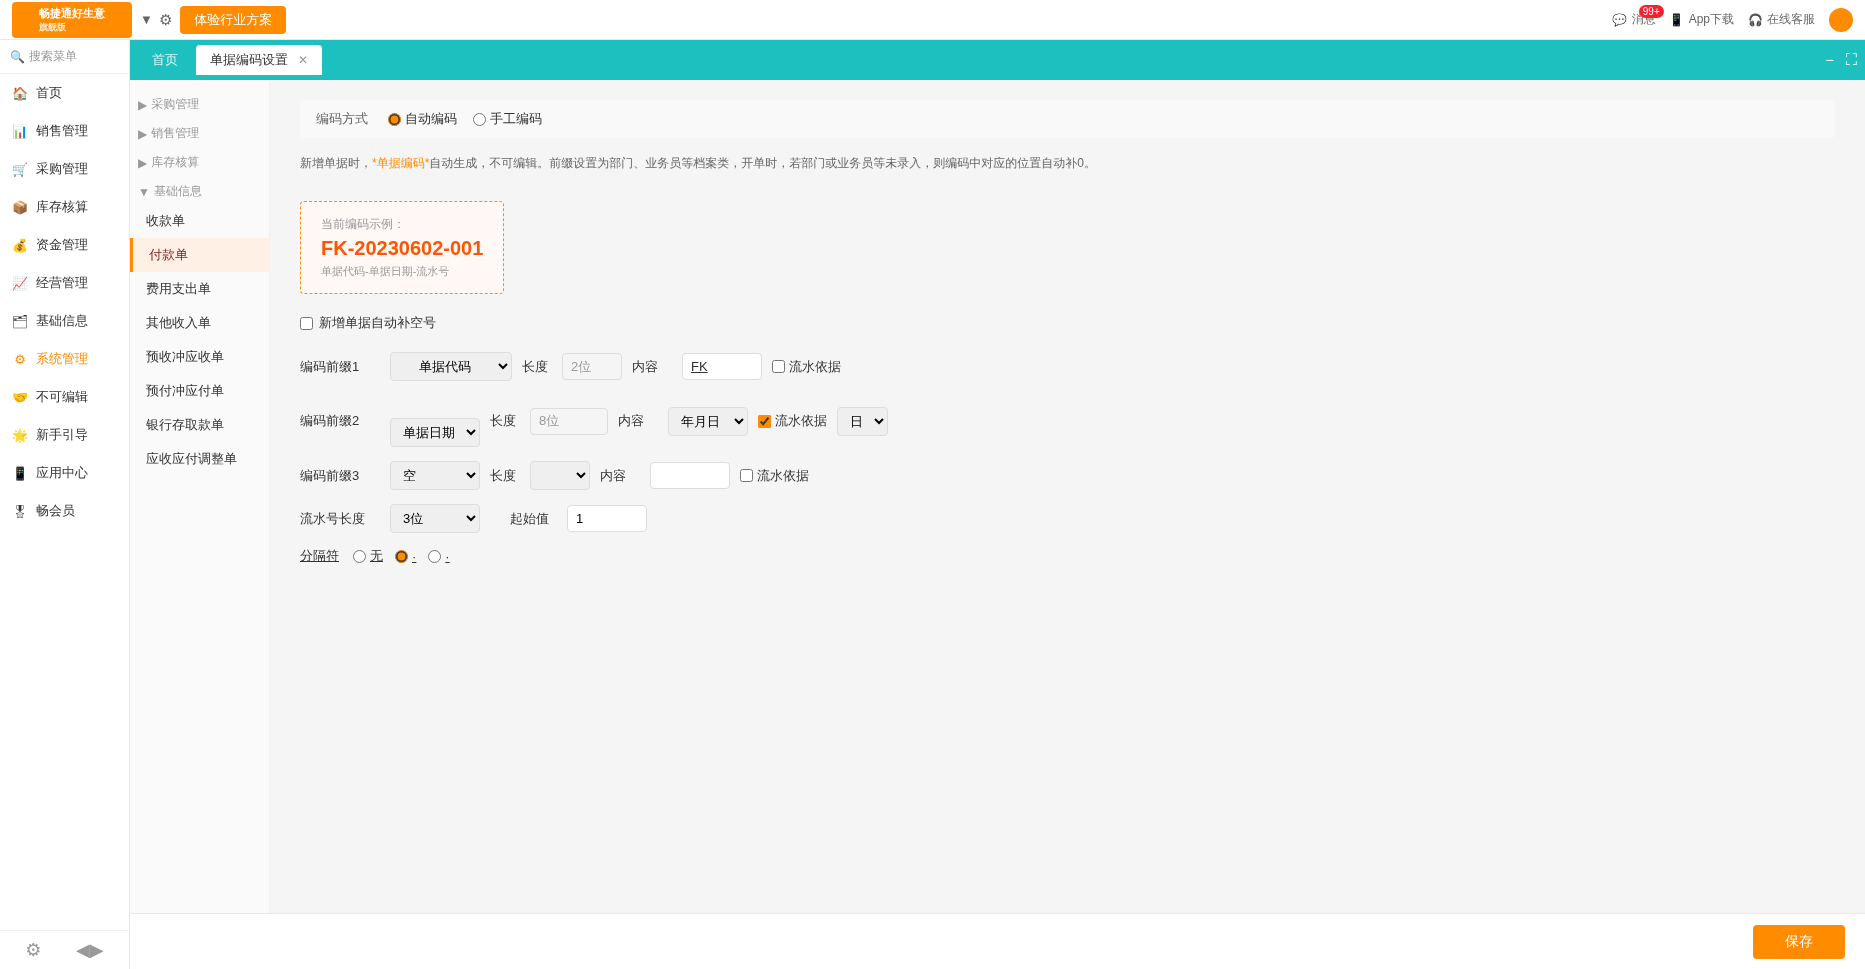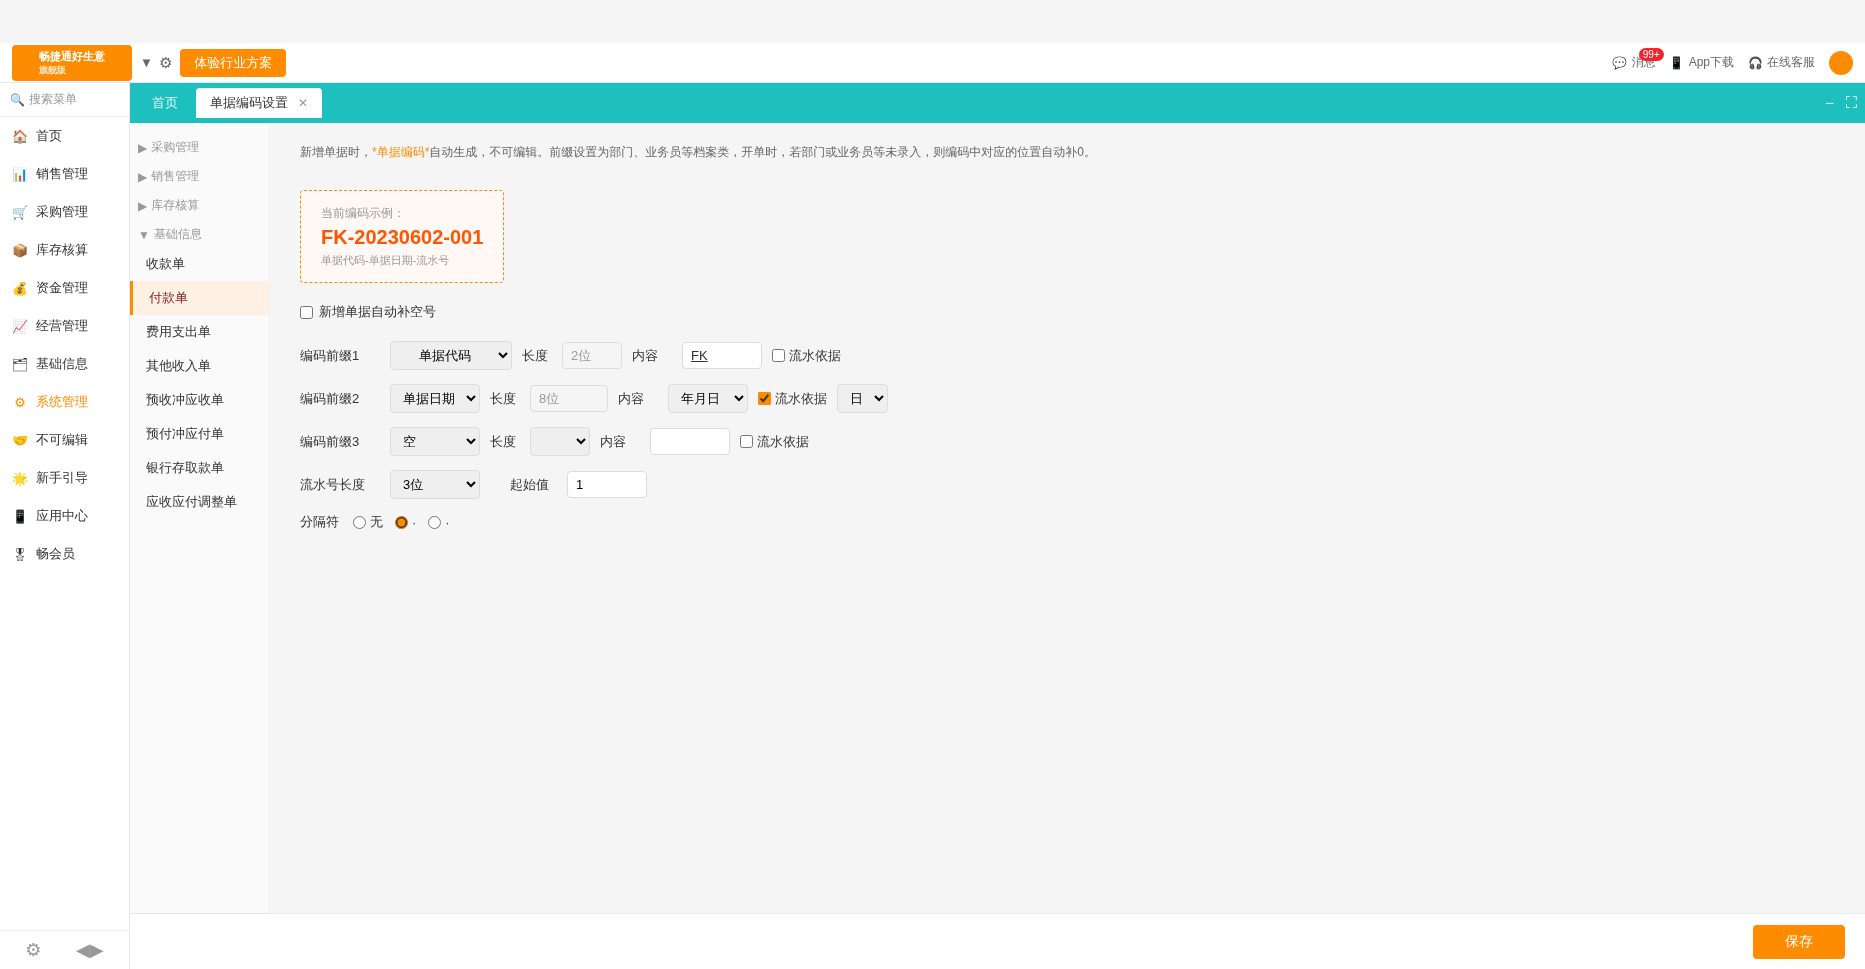--- a/index.html
+++ b/index.html
@@ -1,19 +1,19 @@
 <!DOCTYPE html>
 <html><head>
   <meta charset="utf-8">
   <style>
     * { box-sizing: border-box; margin: 0; padding: 0; }
     body { font-family: 'Microsoft YaHei', Arial, sans-serif; font-size: 13px; background: #f5f5f5; color: #333; display: flex; flex-direction: column; height: 100vh; overflow: hidden; }
 
     
-    .top-bar { height: 40px; background: #fff; border-bottom: 1px solid #e8e8e8; display: flex; align-items: center; padding: 0 12px; gap: 10px; z-index: 100; flex-shrink: 0; margin-top: 43px; }
+    .top-bar { height: 40px; background: #fff; border-bottom: 1px solid #e8e8e8; display: flex; align-items: center; padding: 0 12px; gap: 10px; z-index: 100; flex-shrink: 0; }
     .top-bar-left { display: flex; align-items: center; gap: 8px; flex: 1; }
     .top-bar-brand { width: 120px; height: 36px; background: #ff8c00; border-radius: 4px; display: flex; align-items: center; justify-content: center; color: #fff; font-size: 11px; font-weight: bold; }
     .top-bar-nav { display: flex; align-items: center; gap: 6px; }
     .top-bar-industry-btn { background: #ff8c00; color: #fff; border: none; border-radius: 4px; padding: 5px 14px; font-size: 13px; cursor: pointer; }
     .top-bar-right { display: flex; align-items: center; gap: 14px; color: #666; font-size: 12px; }
     .top-bar-right-item { display: flex; align-items: center; gap: 4px; cursor: pointer; position: relative; }
     .badge { background: #f5222d; color: #fff; border-radius: 8px; font-size: 10px; padding: 1px 4px; position: absolute; top: -6px; right: -8px; }
     .user-avatar { width: 24px; height: 24px; background: #ff8c00; border-radius: 50%; display: inline-block; }
 
     
@@ -71,21 +71,21 @@
     
     .form-row { display: flex; align-items: center; gap: 10px; margin-bottom: 14px; flex-wrap: wrap; }
     .form-row-label { width: 80px; font-size: 13px; color: #333; flex-shrink: 0; }
     .form-input { border: 1px solid #ddd; border-radius: 4px; padding: 5px 8px; font-size: 13px; width: 60px; background: #f5f5f5; color: #999; }
     .form-input-text { border: 1px solid #ddd; border-radius: 4px; padding: 5px 8px; font-size: 13px; min-width: 80px; color: #333; text-decoration: underline; }
     .form-content-label { width: 40px; font-size: 13px; color: #333; flex-shrink: 0; }
     .checkbox-inline { display: flex; align-items: center; gap: 4px; font-size: 13px; }
     .checkbox-inline input[type="checkbox"] { accent-color: #ff8c00; }
 
     
-    .separator-row { display: flex; align-items: flex-end; gap: 14px; margin-bottom: 13px; font-size: 13px; }
+    .separator-row { display: flex; align-items: flex-end; gap: 14px; margin-bottom: 13px; font-size: 13px; text-decoration: underline; }
     .separator-label { color: #333; }
     .separator-options { display: flex; align-items: center; gap: 12px; }
 
     
     .bottom-bar { height: 56px; background: #fff; border-top: 1px solid #e8e8e8; display: flex; align-items: center; justify-content: flex-end; padding: 0 20px; flex-shrink: 0; }
     .save-btn { background: #ff8c00; color: #fff; border: none; border-radius: 4px; padding: 8px 32px; font-size: 14px; cursor: pointer; }
   </style>
 </head>
 <body>
 
@@ -225,20 +225,33 @@
         <div class="inner-sidebar-item">其他收入单</div>
         <div class="inner-sidebar-item">预收冲应收单</div>
         <div class="inner-sidebar-item">预付冲应付单</div>
         <div class="inner-sidebar-item">银行存取款单</div>
         <div class="inner-sidebar-item">应收应付调整单</div>
       </div>
 
       <div class="form-content">
 
         
+        <div class="coding-method">
+          <span class="coding-method-label">编码方式</span>
+          <div class="radio-group">
+            <label class="radio-item">
+              <input type="radio" name="coding" checked="" style="">
+              <span>自动编码</span>
+            </label>
+            <label class="radio-item">
+              <input type="radio" name="coding" style="">
+              <span>手工编码</span>
+            </label>
+          </div>
+        </div>
 
         
         <div class="info-text">
           新增单据时，<span>*单据编码*</span>自动生成，不可编辑。前缀设置为部门、业务员等档案类，开单时，若部门或业务员等未录入，则编码中对应的位置自动补0。
         </div>
 
         
         <div class="code-preview">
           <div class="code-preview-label">当前编码示例：</div>
           <div class="code-preview-value">FK-20230602-001</div>
@@ -263,21 +276,21 @@
           <input type="text" class="form-input-text" value="FK" style="width: 80px;">
           <span class="checkbox-inline">
             <input type="checkbox" style="">
             <span>流水依据</span>
           </span>
         </div>
 
         
         <div class="form-row">
           <span class="form-row-label">编码前缀2</span>
-          <select style="border:1px solid #ddd;border-radius:4px;padding:5px 8px;font-size:13px;min-width:90px;">
+          <select style="border:1px solid #ddd;border-radius:4px;padding:5px 8px;font-size:13px;min-width:90px;margin-top:23px;">
             <option>单据日期</option>
           </select>
           <span class="form-row-label" style="width:30px;">长度</span>
           <input type="text" class="form-input" value="8位" style="width: 78px;">
           <span class="form-content-label">内容</span>
           <select style="border:1px solid #ddd;border-radius:4px;padding:5px 8px;font-size:13px;min-width:80px;">
             <option>年月日</option>
           </select>
           <span class="checkbox-inline">
             <input type="checkbox" checked="" style="accent-color: rgb(255, 140, 0);">

